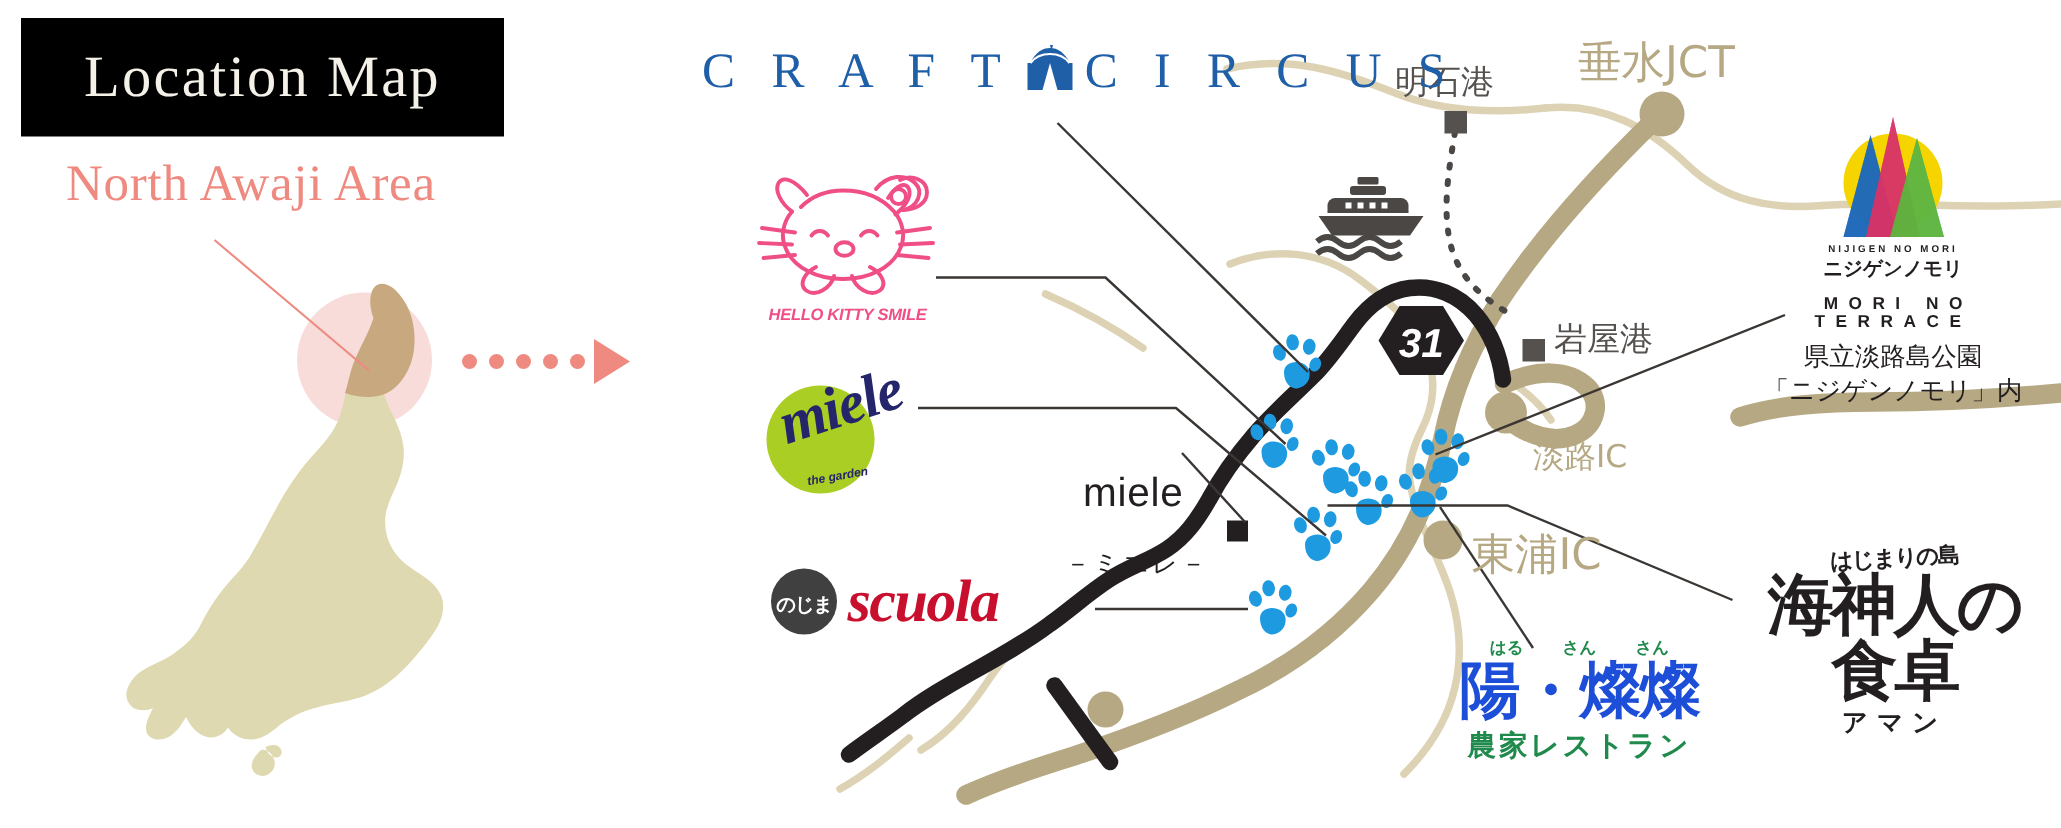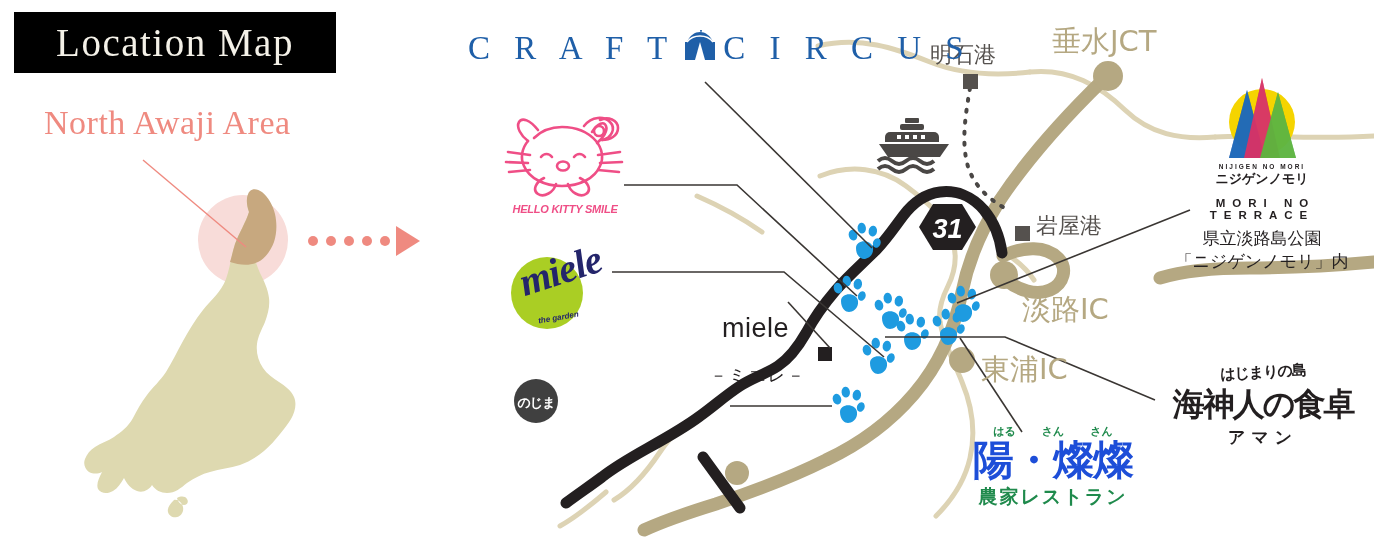--- a/index.html
+++ b/index.html
@@ -7,21 +7,21 @@
     width: 1374px; height: 552px;
     background: #ffffff;
     font-family: "Liberation Sans", sans-serif;
     overflow: hidden;
   }
   #root { position: relative; width: 1374px; height: 552px; background: #fff; }
 
   
   .title-box {
     position: absolute; left: 14px; top: 12px;
-    width: 322px; height: 61px;
+    width: 322px; height: 79px;
     background: #000000;
     display: flex; align-items: center; justify-content: center;
   }
   .title-box .title-text {
     color: #f4f1e8;
     font-family: "Liberation Serif", serif;
     font-size: 39px; letter-spacing: 1.5px; font-weight: 400;
   }
   .area-label {
     position: absolute; left: 44px; top: 104px;
@@ -122,21 +122,21 @@
   #logo-mori .mt-note1 { margin-top: 6px; }
 
   
   #logo-aman { left: 1163px; top: 363px; width: 200px; text-align: center; }
   #logo-aman .am-small {
     font-size: 15px; color: #231f20; font-weight: bold;
     font-family: "DejaVu Serif", serif; letter-spacing: -1px;
     transform: rotate(-3deg);
   }
   #logo-aman .am-main {
-    font-size: 32px; color: #231f20; font-weight: bold;
+    font-size: 44px; color: #231f20; font-weight: bold;
     font-family: "DejaVu Serif", serif; line-height: 44px;
     letter-spacing: -2px;
     text-align: center;
   }
   #logo-aman .am-kana {
     font-size: 17px; color: #231f20; font-weight: bold;
     letter-spacing: 6px; font-family: "DejaVu Sans", sans-serif;
   }
 
   
@@ -159,21 +159,21 @@
 
   
   .map-label {
     position: absolute; white-space: nowrap;
     font-family: "DejaVu Sans", sans-serif;
   }
   .lbl-dark { color: #55514e; }
   #lbl-akashi  { left: 930px; top: 40px;  font-size: 22px; }
   #lbl-tarumi  { left: 1052px; top: 22px; font-size: 29px; color: #b5a882; }
   #lbl-iwaya   { left: 1036px; top: 211px; font-size: 22px; }
-  #lbl-awaji   { left: 1022px; top: 290px; font-size: 29px; color: #b5a882; }
+  #lbl-awaji   { left: 1022px; top: 290px; font-size: 21px; color: #b5a882; }
   #lbl-higashi { left: 981px; top: 350px;  font-size: 29px; color: #b5a882; }
   #lbl-miele-en {
     left: 722px; top: 313px; font-size: 27px; color: #231f20;
     font-family: "Liberation Sans", sans-serif; letter-spacing: 0.5px;
   }
   #lbl-miele-jp {
     left: 710px; top: 364px; font-size: 17px; color: #231f20;
     letter-spacing: 2px;
   }
 </style>
@@ -428,20 +428,21 @@
   <div class="logo" id="logo-miele">
     <div class="mg-circle"></div>
     <div class="mg-word">miele</div>
     <div class="mg-sub">the garden</div>
   </div>
 
   <div class="logo" id="logo-scuola">
     <span class="sc-seal">
       <span class="sc-seal-txt">のじま</span>
     </span>
+    <span class="sc-word">scuola</span>
   </div>
 
   <div class="logo" id="logo-mori">
     <div class="nm-badge">
       <svg width="118" height="102" viewBox="0 0 118 102">
         <circle cx="59" cy="64" r="33" fill="#f5d400"></circle>
         <path d="M26,100 L44,32 L62,100 Z" fill="#1f3f9e" opacity="0.95"></path>
         <path d="M41,100 L59,20 L77,100 Z" fill="#e02020" opacity="0.92"></path>
         <path d="M57,100 L75,34 L93,100 Z" fill="#1f9e44" opacity="0.92"></path>
         <g opacity="0.55">

